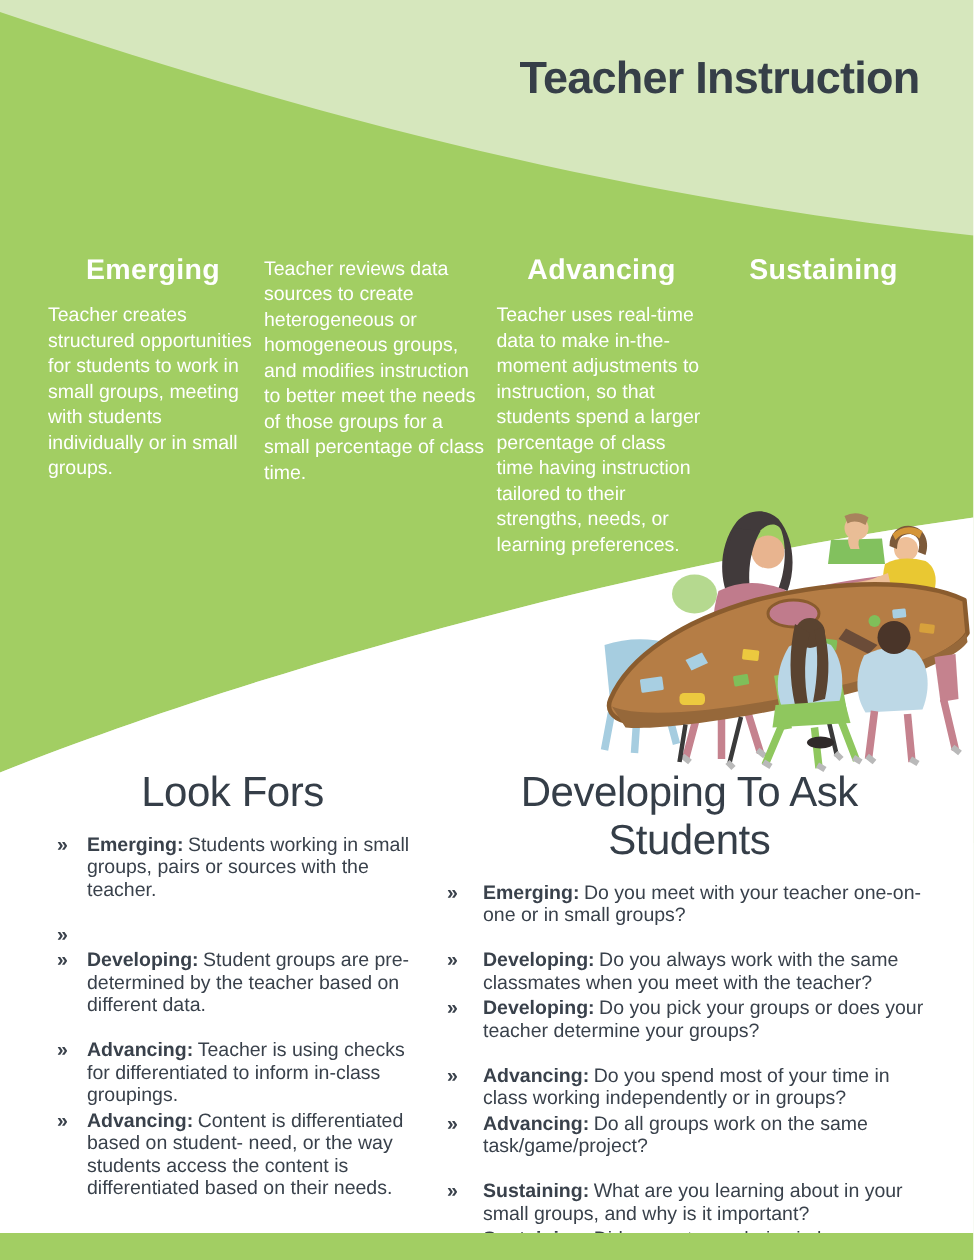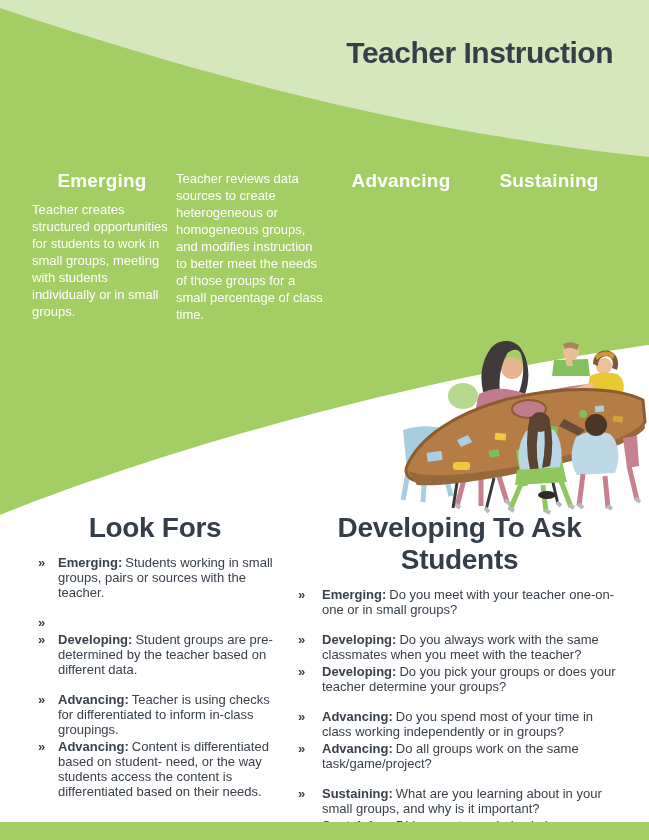--- a/index.html
+++ b/index.html
@@ -26,21 +26,21 @@
   .col-3{width:140px;}
   .col-4{width:148px;}
   .illustration{position:absolute;left:399px;top:338px;}
   .bottom{
     position:absolute;top:512px;left:20px;width:609px;display:flex;
   }
   .bottom-col-left{width:270px;flex:none;}
   .bottom-col-right{flex:1;}
   .section-title{
     margin:0 0 11px 0;text-align:center;
-    font-size:28px;font-weight:700;color:#353e48;letter-spacing:-0.3px;
+    font-size:28px;font-weight:400;color:#353e48;letter-spacing:-0.3px;
   }
   ul.blist{list-style:none;margin:0;padding:0;color:#39414b;font-size:13px;line-height:15px;}
   ul.blist li{display:flex;margin-top:2px;}
   ul.blist li.group-gap{margin-top:15px;}
   .bullet{flex:none;font-weight:700;}
   .bottom-col-left .bullet{width:38px;padding-left:18px;box-sizing:border-box;}
   .bottom-col-right .bullet{width:32px;padding-left:8px;box-sizing:border-box;}
   .li-text{flex:1;padding-right:4px;}
   .li-text b{margin-right:3px;}
   .footer-bar{position:absolute;left:0;top:822px;width:649px;height:18px;background:#a2ce63;}
@@ -61,20 +61,21 @@
   <div class="stages">
     <div class="stage-col col-1">
       <h2>Emerging</h2>
       <p>Teacher creates structured opportunities for students to work in small groups, meeting with students individually or in small groups.</p>
     </div>
     <div class="stage-col col-2">
       <p>Teacher reviews data sources to create heterogeneous or homogeneous groups, and modifies instruction to better meet the needs of those groups for a small percentage of class time.</p>
     </div>
     <div class="stage-col col-3">
       <h2>Advancing</h2>
+      <p>Teacher uses real-time data to make in-the-moment adjustments to instruction, so that students spend a larger percentage of class time having instruction tailored to their strengths, needs, or learning preferences.</p>
     </div>
     <div class="stage-col col-4">
       <h2>Sustaining</h2>
     </div>
   </div>
 
   <svg class="illustration" width="250" height="177" viewBox="0 0 250 177" aria-hidden="true">
 
     <g>
       <path d="M4,92 Q26,85 48,91 L44,132 Q24,139 8,132 Z" fill="#a6cde0"></path>

